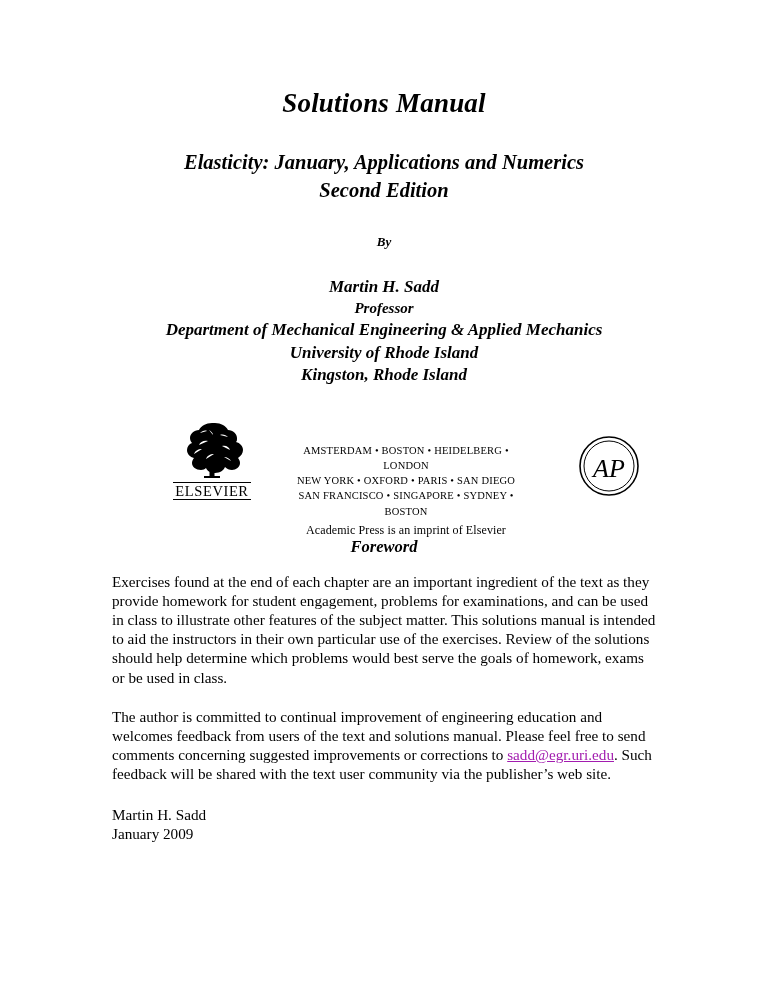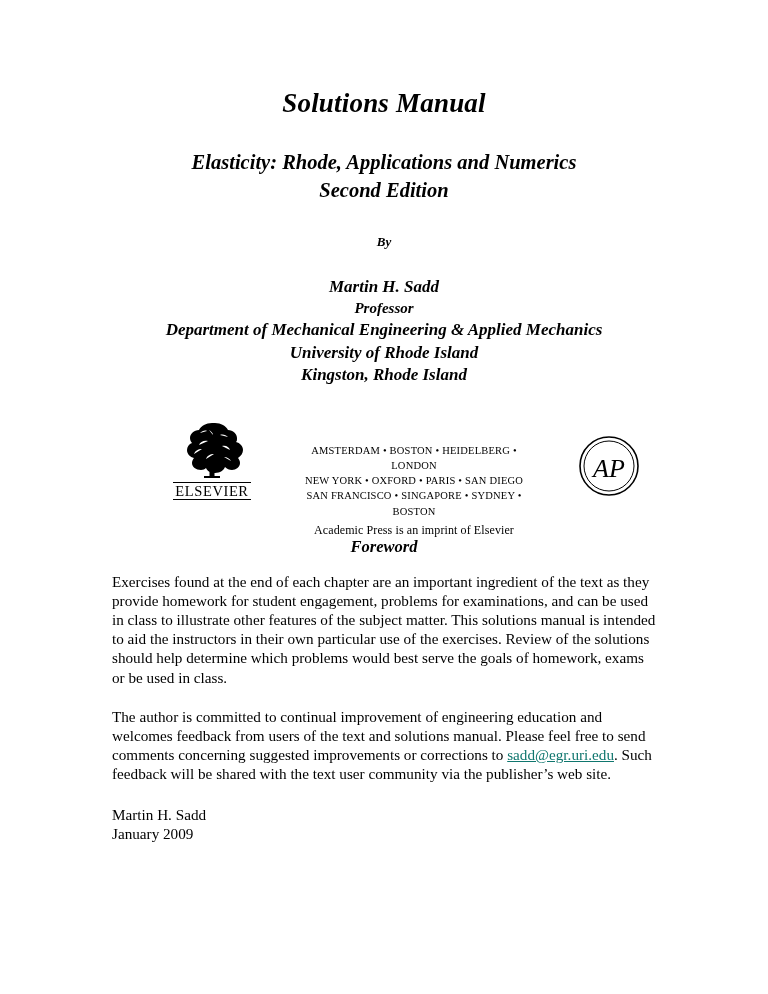--- a/index.html
+++ b/index.html
@@ -88,21 +88,21 @@
     letter-spacing: .6px;
     margin-top: 1px;
     border-top: 1px solid #000;
     border-bottom: 1px solid #000;
     padding: 0 2px;
     display: inline-block;
     line-height: 1.15;
   }
   .cities {
     position: absolute;
-    left: 182px;
+    left: 174px;
     top: 24px;
     width: 240px;
     text-align: center;
     font-family: "Liberation Serif", serif;
     font-size: 10.5px;
     line-height: 1.45;
     letter-spacing: .2px;
   }
   .cities .imprint {
     font-size: 12px;
@@ -130,33 +130,33 @@
     line-height: 1.26;
     text-align: left;
   }
   .body-text.p2 { margin-top: 20px; }
   .sign-off {
     font-size: 15.2px;
     line-height: 1.26;
     margin-top: 22px;
   }
   a.email {
-    color: #0f766e;
+    color: #a21caf;
     text-decoration: underline;
   }
 </style>
 </head>
 <body>
 
 <div class="page">
 
   <div class="title">Solutions Manual</div>
 
   <div class="subtitle">
-    <span>Elasticity: Rhode, Applications and Numerics</span>
+    <span>Elasticity: January, Applications and Numerics</span>
     <span class="line2">Second Edition</span>
   </div>
 
   <div class="by">By</div>
 
   <div class="author-block">
     <span class="name">Martin H. Sadd</span>
     <span class="rank">Professor</span>
     <span class="dept">Department of Mechanical Engineering &amp; Applied Mechanics</span>
     <span class="univ">University of Rhode Island</span>

